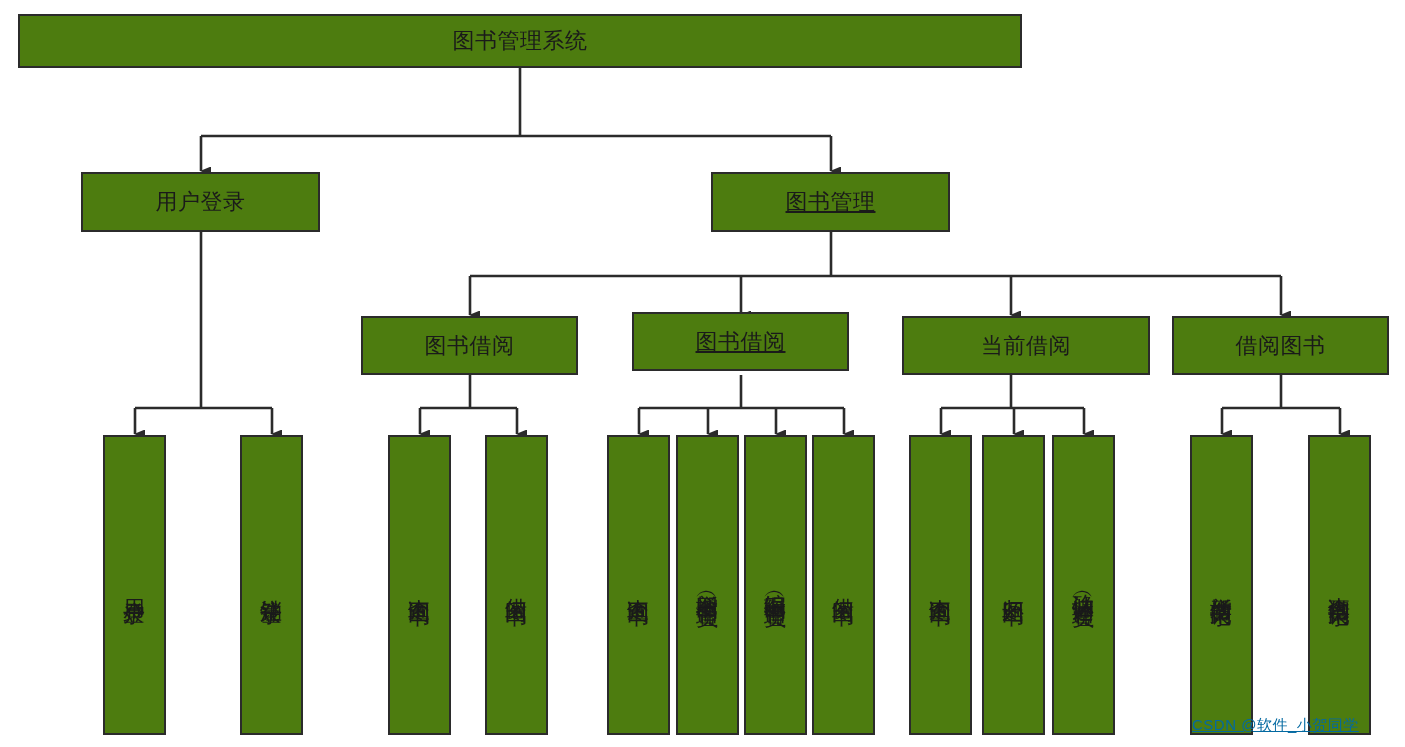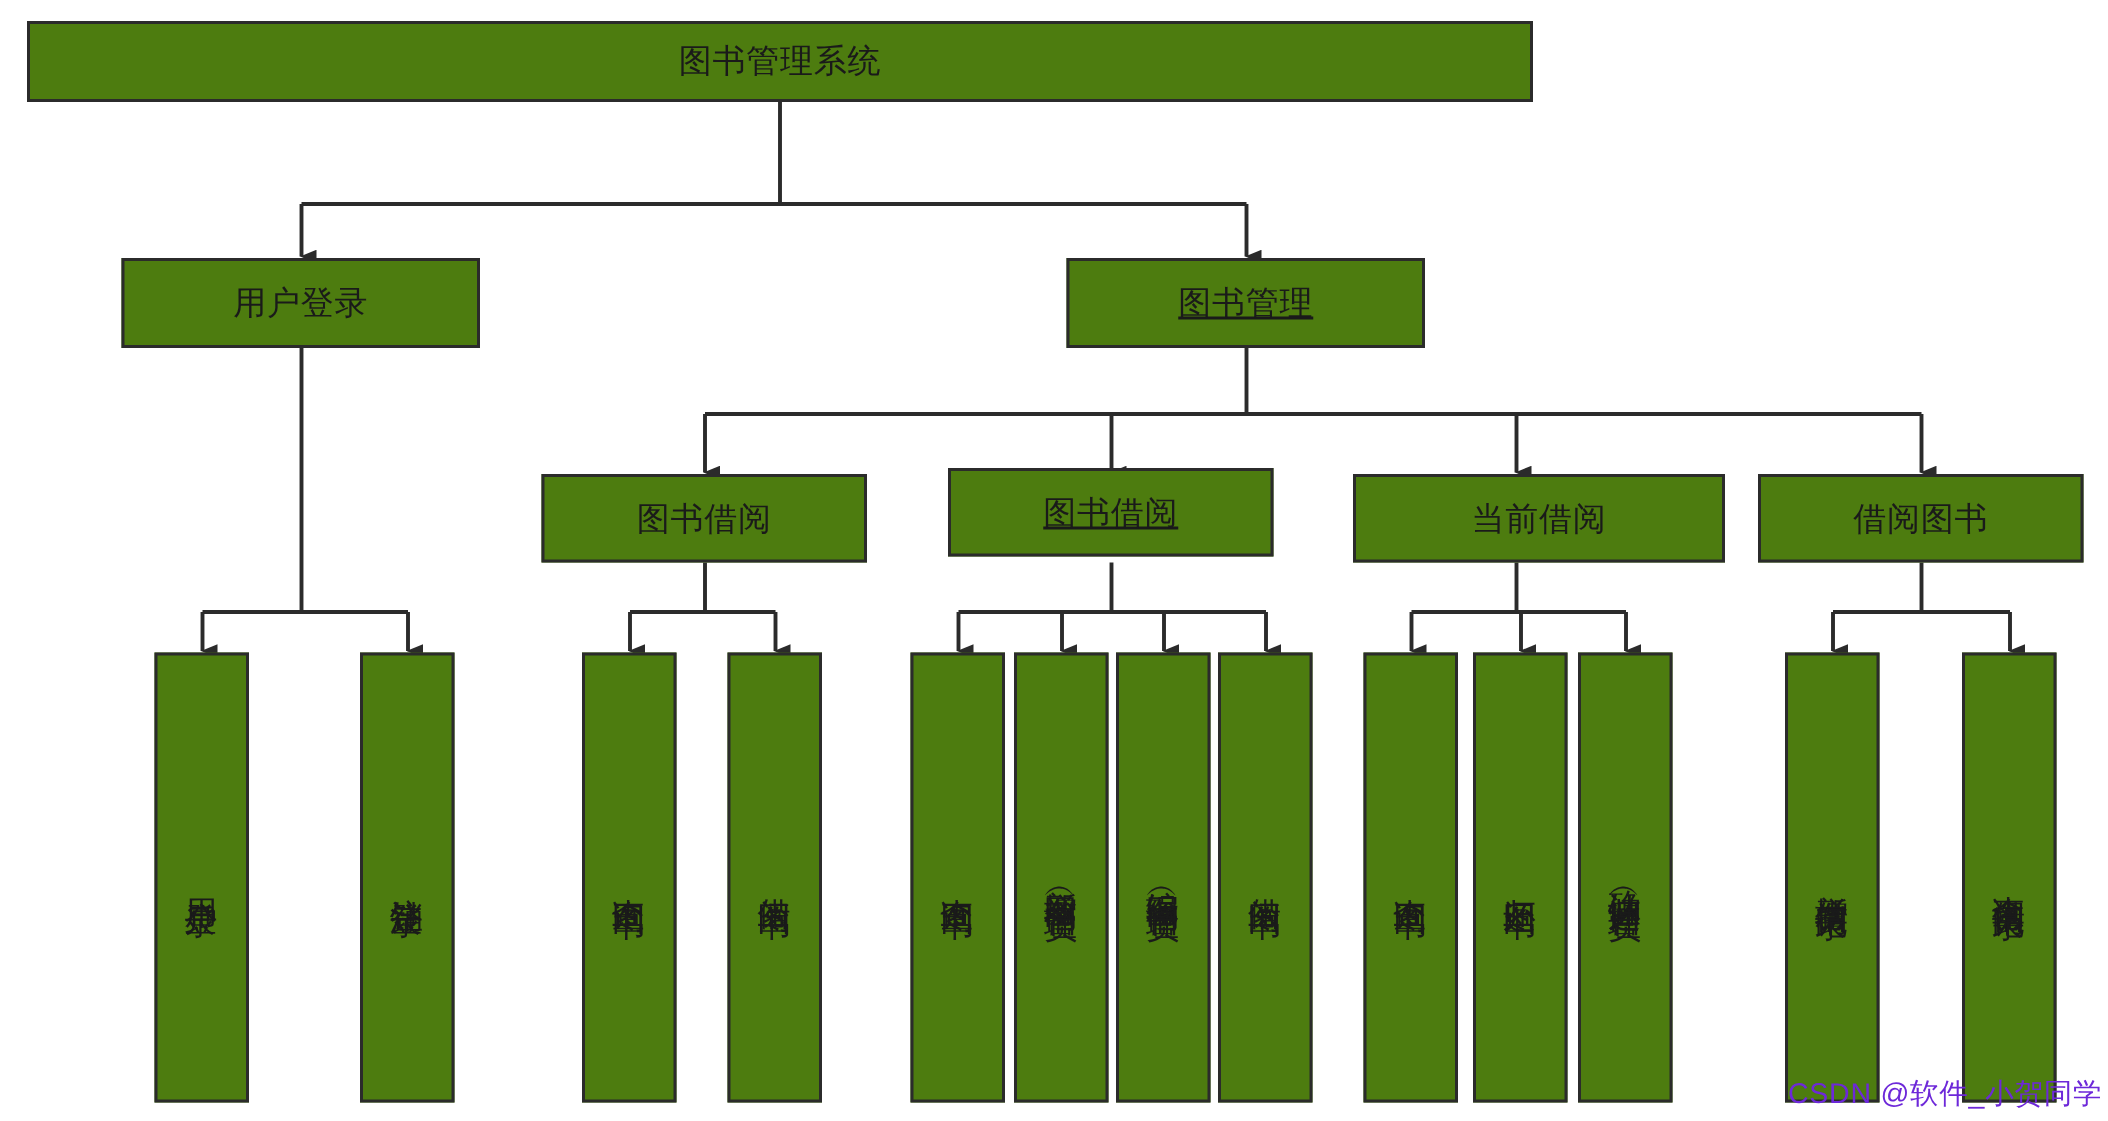--- a/index.html
+++ b/index.html
@@ -49,24 +49,25 @@
     writing-mode: vertical-rl;
     text-orientation: upright;
     font-size: 22px;
     line-height: 1.32;
     letter-spacing: 2px;
     white-space: normal;
     max-height: 100%;
   }
   .watermark {
     position: absolute;
-    font-size: 19px;
-    color: #6d28d9;
+    font-size: 15px;
+    color: #0369a1;
     white-space: nowrap;
     letter-spacing: 0.5px;
+    text-decoration: underline;
   }
 </style>
 </head>
 <body>
 
 <div id="canvas">
 
   <svg class="links" viewBox="0 0 1405 747">
     <defs>
       <marker id="arrow" markerWidth="9" markerHeight="11" refX="4.5" refY="10" orient="auto" markerUnits="userSpaceOnUse">

